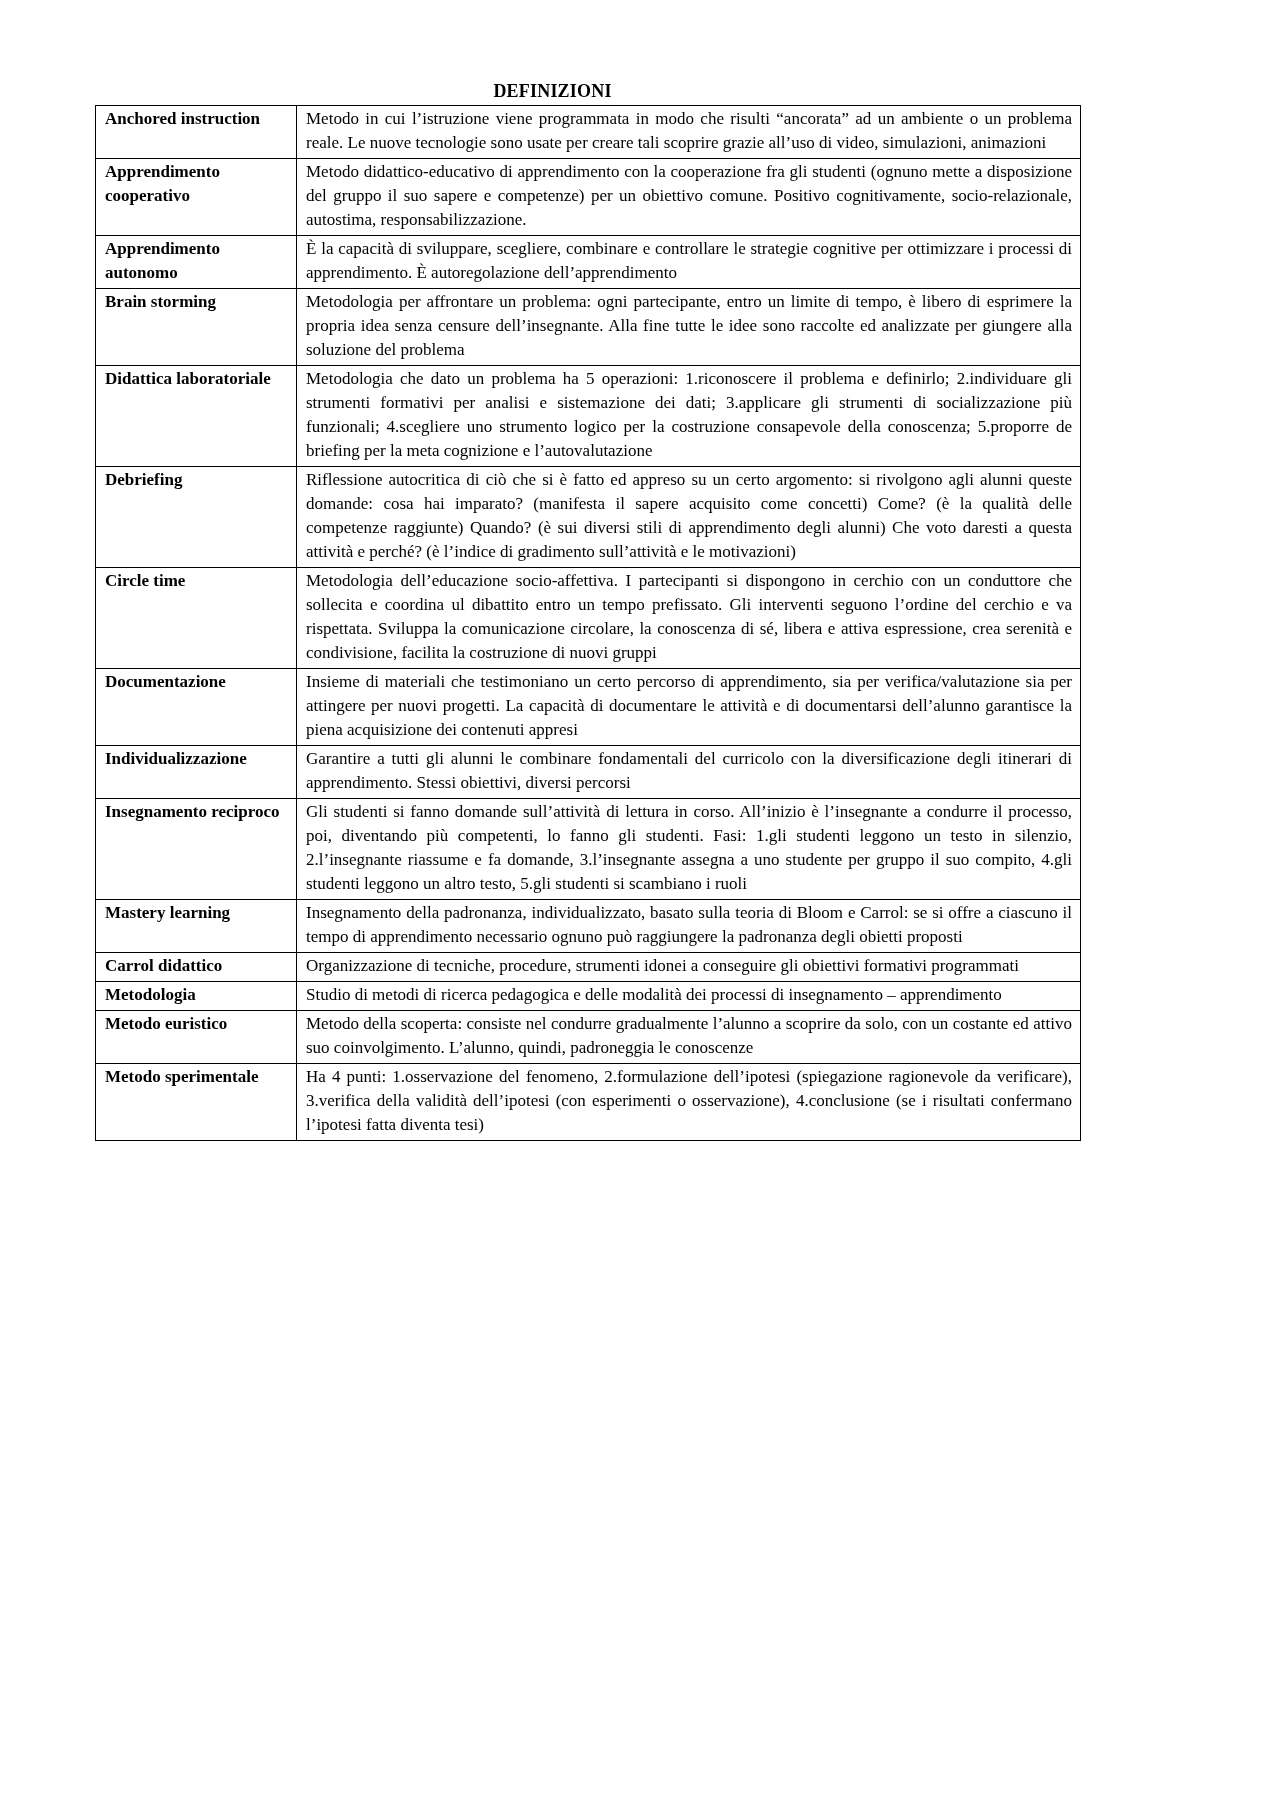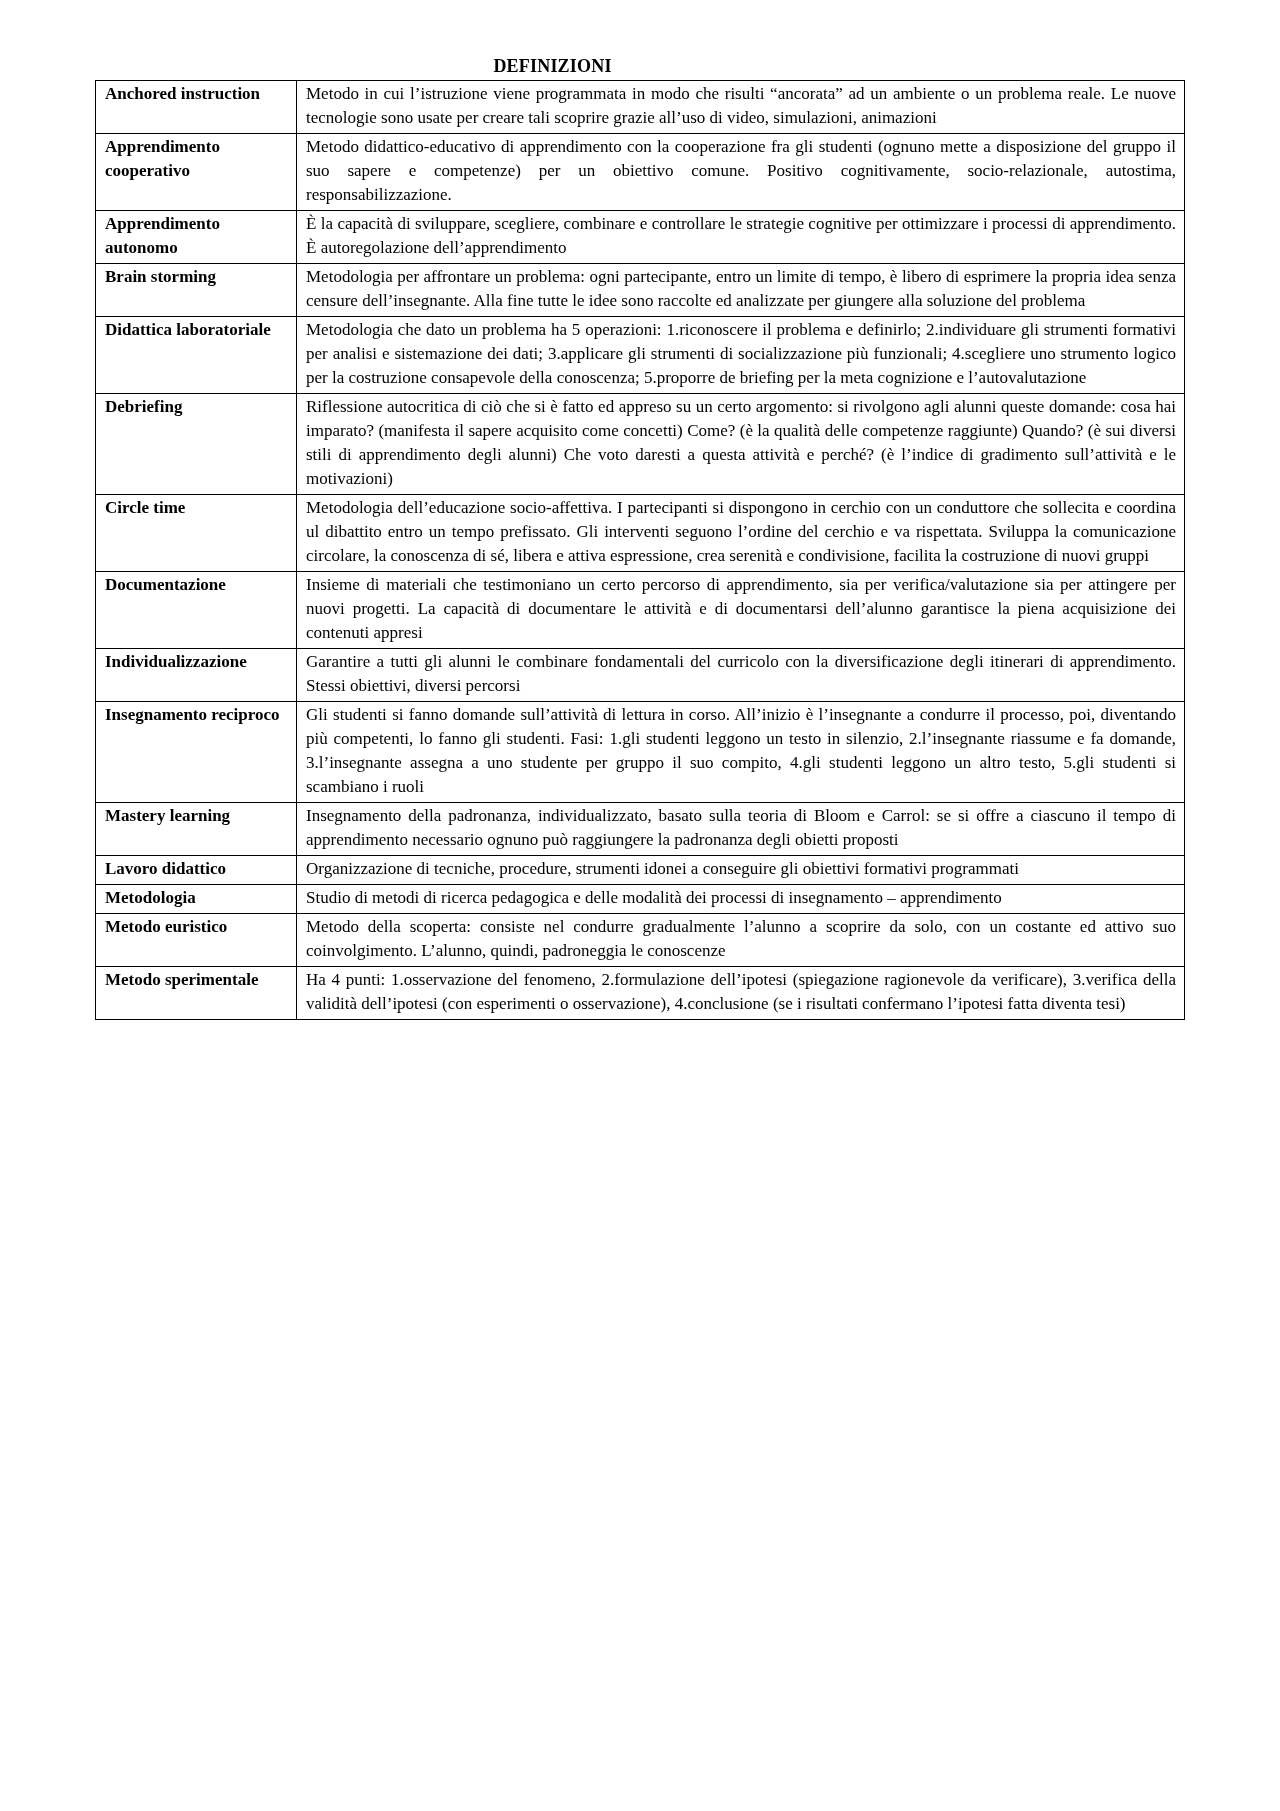--- a/index.html
+++ b/index.html
@@ -7,36 +7,36 @@
     padding: 0;
     background: #ffffff;
   }
   body {
     width: 1280px;
     min-height: 1811px;
     font-family: "Liberation Serif", "DejaVu Serif", serif;
     color: #000000;
   }
   .page {
-    padding-top: 55px;
+    padding-top: 80px;
     padding-left: 95px;
     padding-bottom: 60px;
   }
   .doc-title {
     width: 915px;
     text-align: center;
     font-weight: bold;
     font-size: 18px;
     line-height: 22px;
     margin-bottom: 3px;
     letter-spacing: 0.2px;
   }
   table.def-table {
     border-collapse: collapse;
-    width: 1090px;
+    width: 986px;
     table-layout: fixed;
     font-size: 17px;
     line-height: 24px;
   }
   table.def-table td {
     border: 1px solid #000000;
     vertical-align: top;
     padding: 1px 8px 3px 9px;
   }
   td.term {
@@ -92,21 +92,21 @@
         </tr>
         <tr>
           <td class="term">Insegnamento reciproco</td>
           <td class="definition">Gli studenti si fanno domande sull’attività di lettura in corso. All’inizio è l’insegnante a condurre il processo, poi, diventando più competenti, lo fanno gli studenti. Fasi: 1.gli studenti leggono un testo in silenzio, 2.l’insegnante riassume e fa domande, 3.l’insegnante assegna a uno studente per gruppo il suo compito, 4.gli studenti leggono un altro testo, 5.gli studenti si scambiano i ruoli</td>
         </tr>
         <tr>
           <td class="term">Mastery learning</td>
           <td class="definition">Insegnamento della padronanza, individualizzato, basato sulla teoria di Bloom e Carrol: se si offre a ciascuno il tempo di apprendimento necessario ognuno può raggiungere la padronanza degli obietti proposti</td>
         </tr>
         <tr>
-          <td class="term">Lavoro didattico</td>
+          <td class="term">Carrol didattico</td>
           <td class="definition">Organizzazione di tecniche, procedure, strumenti idonei a conseguire gli obiettivi formativi programmati</td>
         </tr>
         <tr>
           <td class="term">Metodologia</td>
           <td class="definition">Studio di metodi di ricerca pedagogica e delle modalità dei processi di insegnamento – apprendimento</td>
         </tr>
         <tr>
           <td class="term">Metodo euristico</td>
           <td class="definition">Metodo della scoperta: consiste nel condurre gradualmente l’alunno a scoprire da solo, con un costante ed attivo suo coinvolgimento. L’alunno, quindi, padroneggia le conoscenze</td>
         </tr>

